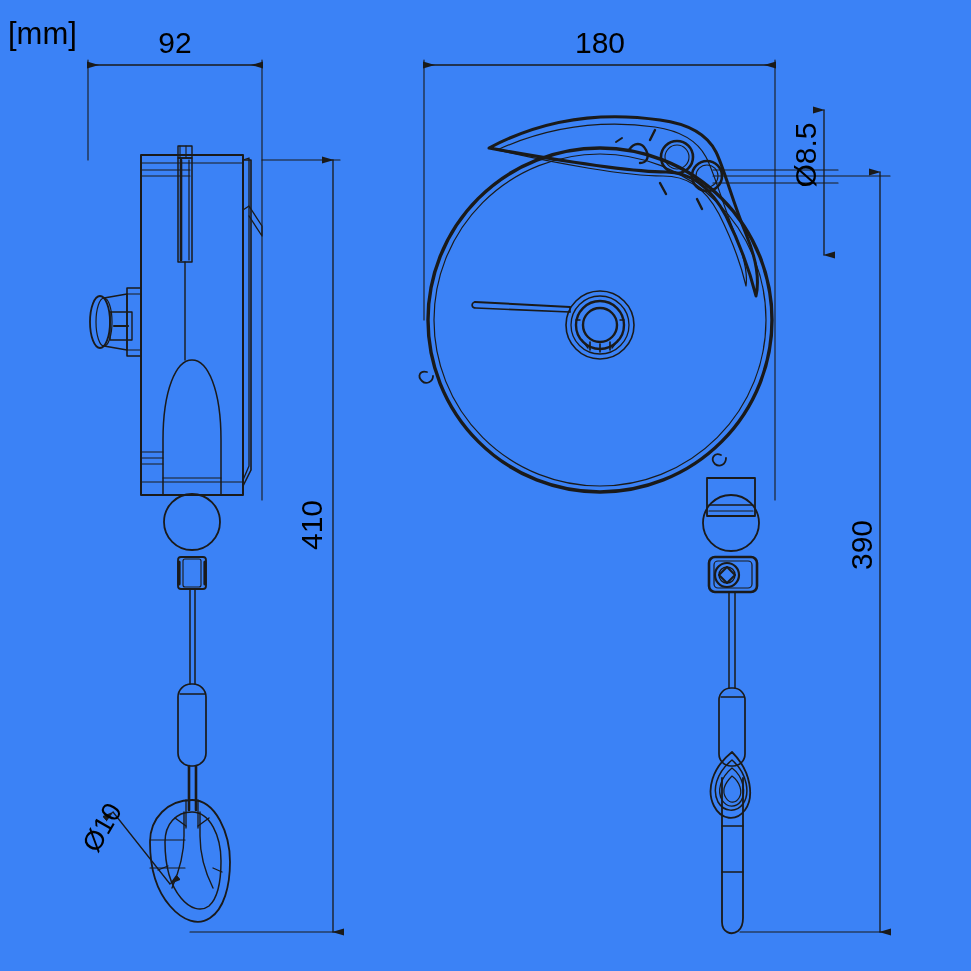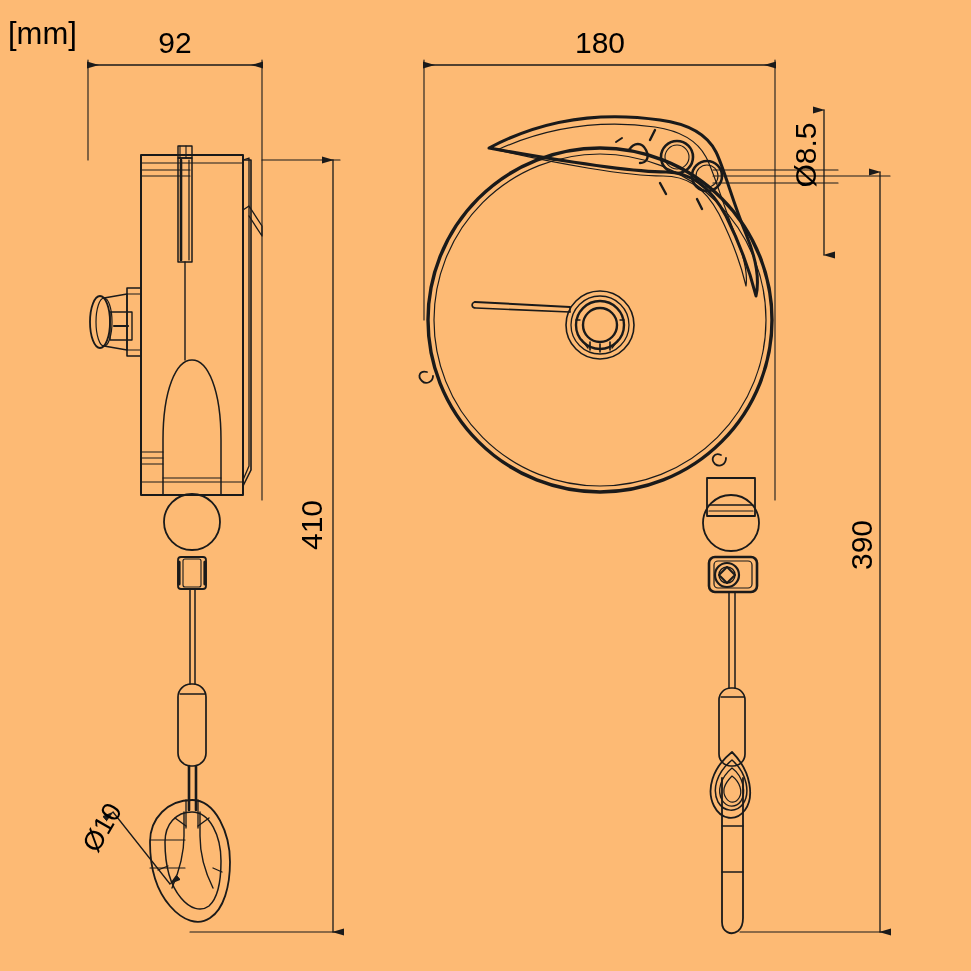--- a/index.html
+++ b/index.html
@@ -4,21 +4,21 @@
 <style>
   html, body {
     margin: 0;
     padding: 0;
     background: #ffffff;
   }
   #sheet {
     position: relative;
     width: 971px;
     height: 971px;
-    background: #fdba74;
+    background: #3b82f6;
     font-family: "Liberation Sans", sans-serif;
     overflow: hidden;
   }
   #drawing {
     position: absolute;
     left: 0;
     top: 0;
     width: 971px;
     height: 971px;
   }

